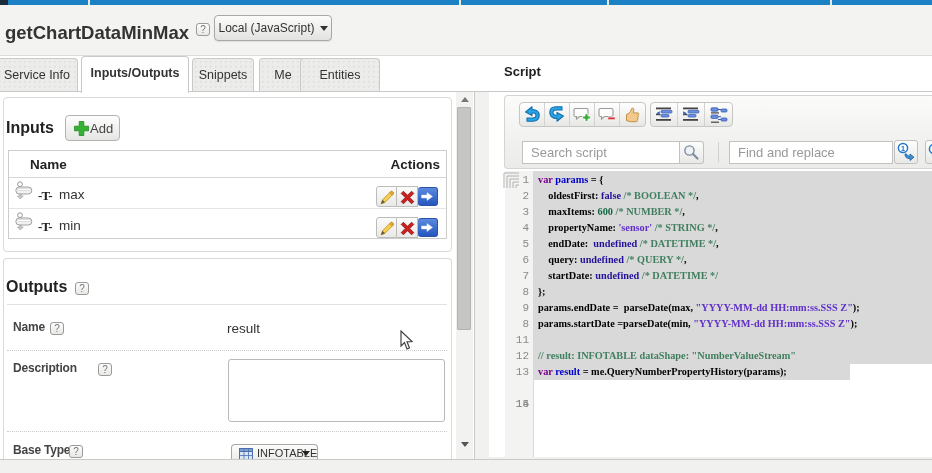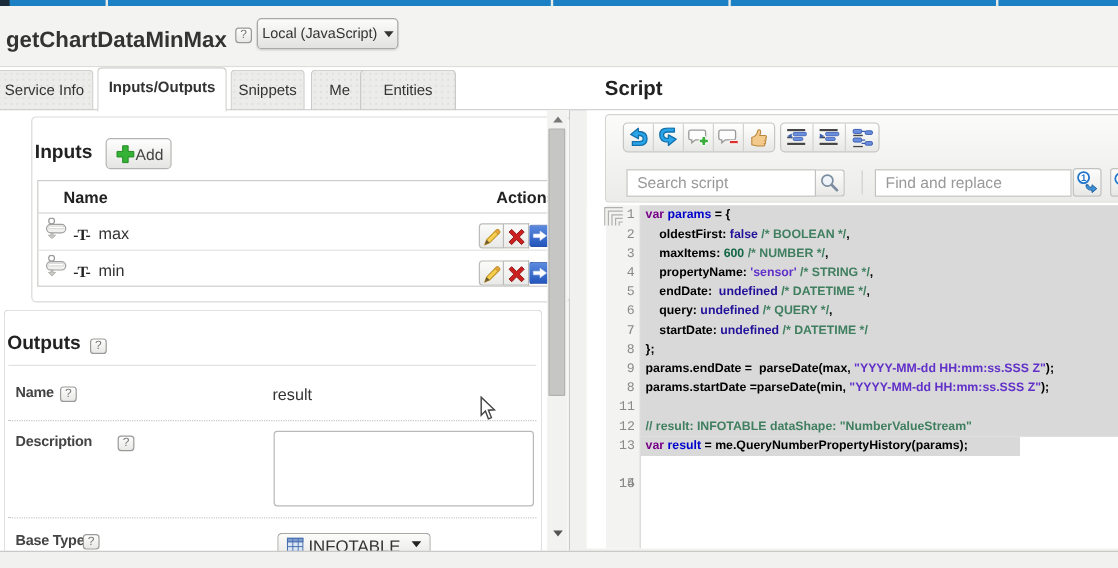--- a/index.html
+++ b/index.html
@@ -15,21 +15,21 @@
 #title { position:absolute; left:5px; top:16.8px; font-size:18.5px; font-weight:bold; color:#333; letter-spacing:0px; }
 .qbadge { position:absolute; width:14px; height:13px; border:1px solid #9a9a98; border-radius:3px; background:linear-gradient(#fdfdfd,#e8e8e6); color:#777; font-size:10px; text-align:center; line-height:12px; }
 #localbtn { position:absolute; left:214px; top:10px; width:118px; height:26px; border:1px solid #a8a8a6; border-radius:4px; background:linear-gradient(#fcfcfb,#e2e2e0); box-shadow:0 1px 1px rgba(0,0,0,0.08); font-size:12px; color:#333; line-height:24px; text-align:center; }
 #localbtn .caret { display:inline-block; width:0; height:0; border-left:4px solid transparent; border-right:4px solid transparent; border-top:5px solid #333; margin-left:5px; vertical-align:middle; }
 
 #band { left:0; top:56px; width:932px; height:36px; background:#fff; }
 #bandline { left:0; top:91px; width:932px; height:1px; background:#c9c9c7; }
 .tab { position:absolute; top:2px; height:34px; background:#ececea; border:1px solid #c9c9c7; border-bottom:none; border-radius:4px 4px 0 0; font-size:12.5px; color:#333; text-align:center; line-height:32px;
 background-image:radial-gradient(#e0e0de 1px, transparent 1px); background-size:5px 5px; background-color:#ececea; }
 .tab.active { top:0; height:37px; background:#fff; background-image:none; font-weight:bold; z-index:5; }
-#scripttitle { position:absolute; left:504px; top:8px; font-size:17px; font-weight:bold; color:#222; }
+#scripttitle { position:absolute; left:504px; top:8px; font-size:13px; font-weight:bold; color:#222; }
 
 #leftpanel { left:0; top:92px; width:475px; height:367px; background:#fff; border-right:1px solid #c9c9c7; }
 .card { position:absolute; left:3px; width:449px; border:1px solid #d9d9d7; border-radius:4px; background:#fff; }
 h2.sect { font-size:16px; font-weight:bold; color:#222; }
 
 #addbtn { position:absolute; left:61px; top:17px; width:55px; height:26px; border:1px solid #b3b3b1; border-radius:4px; background:linear-gradient(#fefefe,#e5e5e3); }
 
 #ptable { position:absolute; left:4px; top:52px; width:439px; height:89px; border:1px solid #ccccca; background:#fff; }
 #ptable .hrow { position:absolute; left:0; top:0; width:100%; height:27px; border-bottom:1px solid #d6d6d4; font-weight:bold; font-size:13.5px; color:#222; }
 #ptable .row { position:absolute; left:0; width:100%; height:31px; font-size:13.5px; color:#333; }
@@ -51,21 +51,21 @@
 .btngroup { position:absolute; top:10px; height:25px; display:flex; border:1px solid #c6c6c4; border-radius:4px; background:linear-gradient(#ffffff,#e7e7e5); }
 .tbtn { width:25px; height:23px; border-right:1px solid #d2d2d0; display:flex; align-items:center; justify-content:center; }
 .tbtn.last { border-right:none; }
 .sinput { position:absolute; top:49px; height:23px; background:#fff; border:1px solid #c2c2c0; font-size:13px; color:#999; line-height:21px; padding-left:8px; }
 #magbtn { position:absolute; top:49px; height:23px; width:24px; border:1px solid #c2c2c0; border-left:none; border-radius:0 3px 3px 0; background:linear-gradient(#fdfdfc,#e8e8e6); }
 .minibtn { position:absolute; top:48px; width:24px; height:24px; border:1px solid #c2c2c0; border-radius:3px; background:linear-gradient(#fdfdfc,#e8e8e6); }
 
 #codearea { position:absolute; left:0px; top:79px; width:443px; height:286px; background:#fff; }
 #gutter { position:absolute; left:16px; top:0; width:29px; height:286px; background:#f3f3f2; border-right:1px solid #d8d8d6; }
 .lnum { position:absolute; right:4px; font-family:"Liberation Mono", monospace; font-size:11px; color:#8a8a8a; line-height:16px; }
-.codeline { position:absolute; left:49px; font-family:Liberation Sans, sans-serif; font-size:10.27px; font-weight:bold; white-space:pre; color:#000; line-height:16px; height:16px; }
+.codeline { position:absolute; left:49px; font-family:Liberation Serif, serif; font-size:10.27px; font-weight:bold; white-space:pre; color:#000; line-height:16px; height:16px; }
 .sel { position:absolute; background:#d9d9d9; }
 .kw { color:#770088; } .def { color:#0000cc; } .atom { color:#221199; }
 .num { color:#116644; } .str { color:#6130c9; } .com { color:#3f7f5f; }
 .ticon { position:absolute; left:29px; top:10px; font-family:"Liberation Serif", serif; font-weight:bold; font-size:13px; letter-spacing:-0.8px; color:#222; }
 .pname { position:absolute; left:50px; top:9px; }
 
 #bottomstrip { left:0; top:459px; width:932px; height:14px; background:#f1f1ef; border-top:1px solid #c9c9c7; }
 </style>
 </head>
 <body>
@@ -90,21 +90,21 @@
   <div class="tab" style="left:192px; width:62px;">Snippets</div>
   <div class="tab" style="left:259px; width:48px;">Me</div>
   <div class="tab" style="left:300px; width:80px;">Entities</div>
   <div id="scripttitle">Script</div>
 </div>
 <div id="bandline" class="abs"></div>
 <div class="abs" style="left:82px; top:91px; width:106px; height:1px; background:#fff; z-index:6;"></div>
 
 <div id="leftpanel" class="abs">
 
-  <div class="card" style="top:5px; height:155px;margin-left:23px;">
+  <div class="card" style="top:5px; height:155px;">
     <h2 class="sect" style="position:absolute; left:2px; top:21px;">Inputs</h2>
     <div id="addbtn">
       <svg width="17" height="17" style="position:absolute;left:7px;top:4px;" viewBox="0 0 17 17">
         <path d="M6.2 1.5 h4.6 v4.7 h4.7 v4.6 h-4.7 v4.7 h-4.6 v-4.7 h-4.7 v-4.6 h4.7 z" fill="#35b135" stroke="#1f8a1f" stroke-width="0.8"></path>
       </svg>
       <span style="position:absolute; left:24px; top:5px; font-size:13px; color:#444;">Add</span>
     </div>
     <div id="ptable">
       <div class="hrow">
           <span style="position:absolute;left:21px;top:6px;">Name</span>
@@ -166,21 +166,21 @@
     <div class="olabel" style="top:61px;">Name</div>
     <div class="qbadge" style="left:46px; top:63px;">?</div>
     <div style="position:absolute; left:223px; top:62px; font-size:13.5px; color:#333;">result</div>
     <div class="divider dotted" style="top:91px;"></div>
     <div class="olabel" style="top:102px;">Description</div>
     <div class="qbadge" style="left:94px; top:104px;">?</div>
     <textarea style="position: absolute; left: 224px; top: 100px; width: 217px; height: 63px; border: 1px solid rgb(185, 185, 183); border-radius: 3px; resize: none;"></textarea>
     <div class="divider dotted" style="top:172px;"></div>
     <div class="olabel" style="top:184px;">Base Type</div>
     <div class="qbadge" style="left:65px; top:186px;">?</div>
-    <div style="position:absolute; left:227px; top:185px; width:128px; height:18px; border:1px solid #a8a8a6; border-radius:4px 4px 0 0; border-bottom:none; background:linear-gradient(#fcfcfb,#eaeae8); font-size:14px; color:#333;">
+    <div style="position:absolute; left:227px; top:185px; width:87px; height:18px; border:1px solid #a8a8a6; border-radius:4px 4px 0 0; border-bottom:none; background:linear-gradient(#fcfcfb,#eaeae8); font-size:11px; color:#333;">
       <svg style="position:absolute;left:7px;top:3px;" width="14" height="12" viewBox="0 0 14 12">
         <rect x="0.5" y="0.5" width="13" height="11" fill="#dbe6f5" stroke="#4a6faf" stroke-width="1"></rect>
         <rect x="0.5" y="0.5" width="13" height="3" fill="#7d9fd0" stroke="#4a6faf" stroke-width="1"></rect>
         <line x1="5" y1="0.5" x2="5" y2="11.5" stroke="#4a6faf" stroke-width="0.8"></line>
         <line x1="9.5" y1="0.5" x2="9.5" y2="11.5" stroke="#4a6faf" stroke-width="0.8"></line>
         <line x1="0.5" y1="7.5" x2="13.5" y2="7.5" stroke="#4a6faf" stroke-width="0.8"></line>
       </svg>
       <span style="position:absolute;left:25px;top:2px;">INFOTABLE</span>
       <span style="position:absolute; right:7px; top:6px; width:0; height:0; border-left:4px solid transparent; border-right:4px solid transparent; border-top:5px solid #222;"></span>
     </div>

